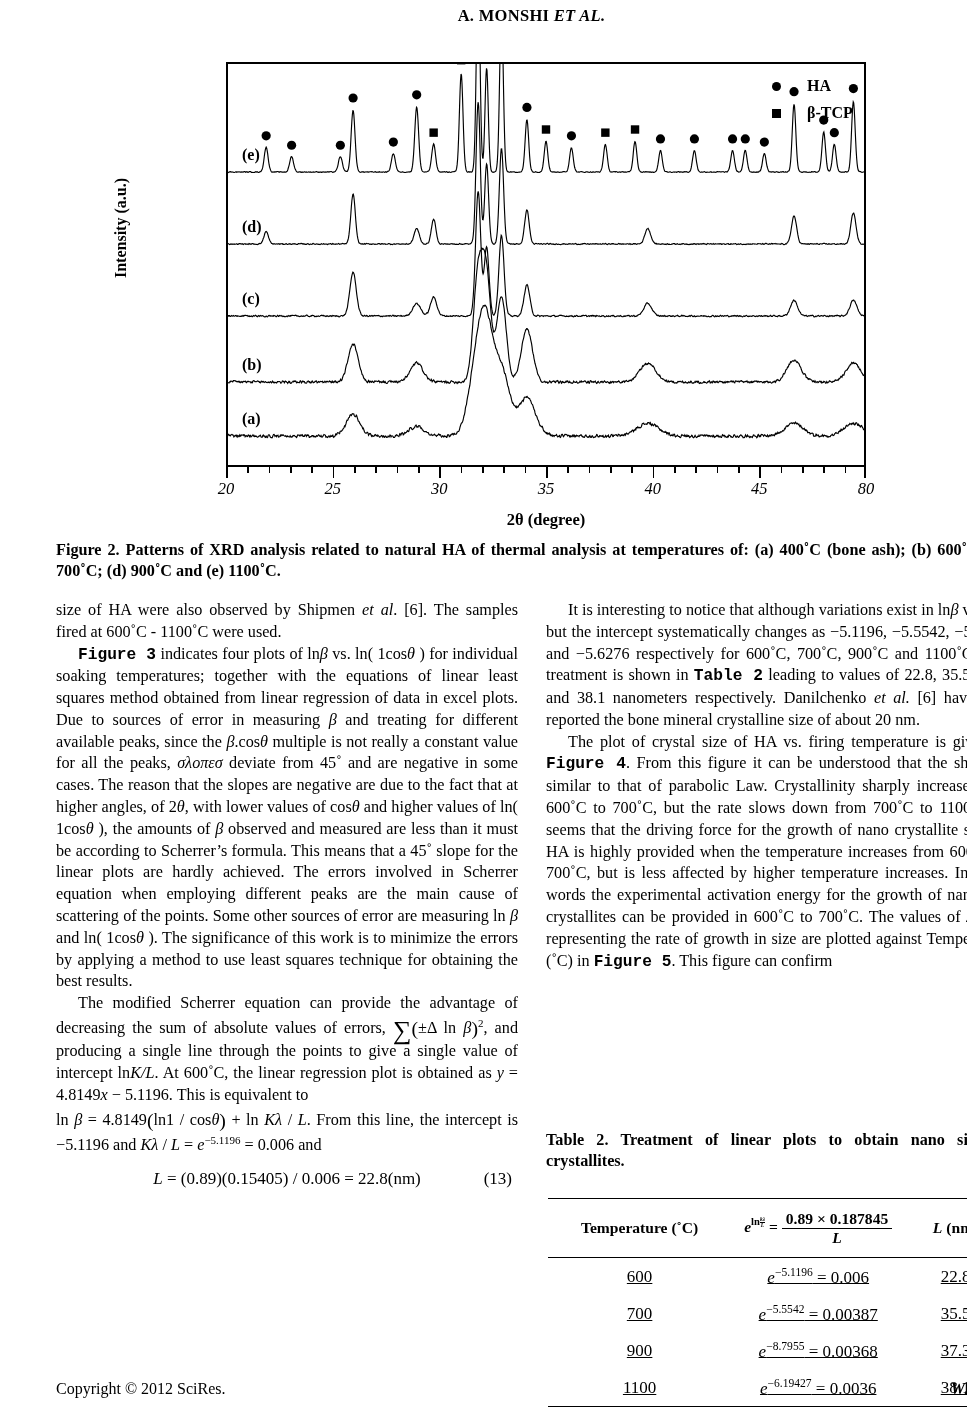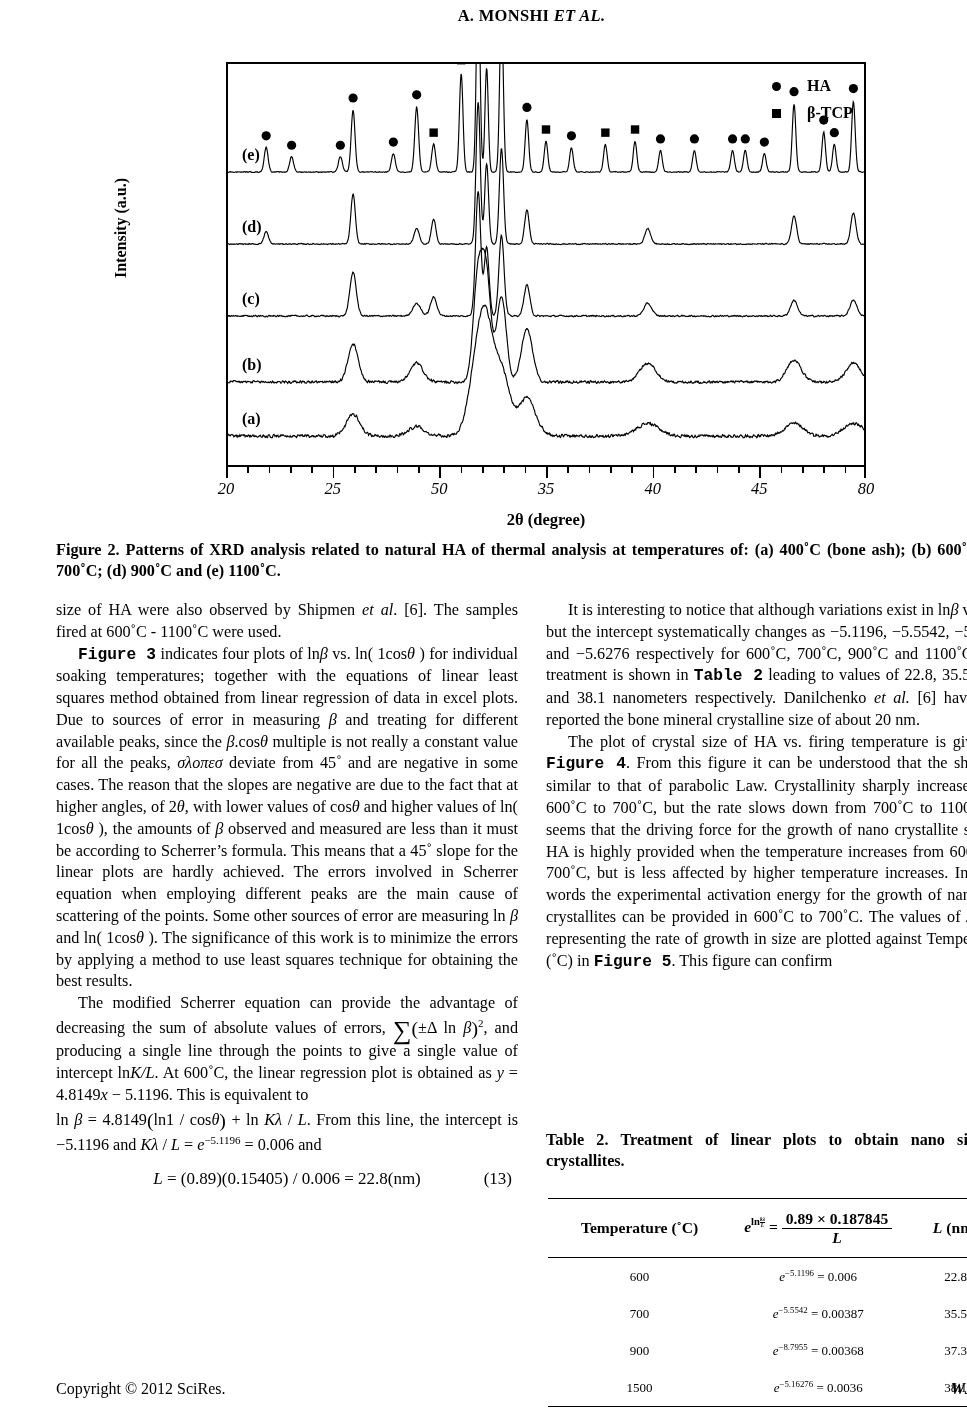--- a/index.html
+++ b/index.html
@@ -236,21 +236,22 @@
   }
   .tbl thead th {
     height: 58px;
     border-top: 1.6px solid #000;
     border-bottom: 1.4px solid #000;
     font-weight: bold;
     font-size: 15.6px;
   }
   .tbl tbody td {
     height: 37px;
-    font-size: 13px;
+    font-size: 17px;
+    text-decoration: underline;
   }
   .tbl tbody tr:last-child td {
     border-bottom: 1.6px solid #000;
   }
   .c-temp { width: 40%; }
   .c-exp  { width: 38%; }
   .c-L    { width: 22%; }
 
   .frac {
     display: inline-block;
@@ -389,21 +390,21 @@
         <div class="tk major" style="left: 533.333px;"></div>
         <div class="tk minor" style="left: 554.667px;"></div>
         <div class="tk minor" style="left: 576px;"></div>
         <div class="tk minor" style="left: 597.333px;"></div>
         <div class="tk minor" style="left: 618.667px;"></div>
         <div class="tk major" style="left: 638.4px;"></div>
       </div>
     <div class="xaxis-labels" id="xlabels">
         <span style="left: 0px;">20</span>
         <span style="left: 106.667px;">25</span>
-        <span style="left: 213.333px;">50</span>
+        <span style="left: 213.333px;">30</span>
         <span style="left: 320px;">35</span>
         <span style="left: 426.667px;">40</span>
         <span style="left: 533.333px;">45</span>
         <span style="left: 640px;">80</span>
       </div>
     <div class="xtitle">2θ (degree)</div>
   </div>
 
   <div class="fig-caption">Figure 2. Patterns of XRD analysis related to natural HA of thermal analysis at temperatures of: (a) 400˚C (bone ash); (b) 600˚C; (c) 700˚C; (d) 900˚C and (e) 1100˚C.</div>
 
@@ -452,22 +453,22 @@
           <td class="c-temp">700</td>
           <td class="c-exp"><span class="mi">e</span><sup class="s">−5.5542</sup><span> = 0.00387</span></td>
           <td class="c-L">35.5</td>
         </tr>
         <tr>
           <td class="c-temp">900</td>
           <td class="c-exp"><span class="mi">e</span><sup class="s">−8.7955</sup><span> = 0.00368</span></td>
           <td class="c-L">37.3</td>
         </tr>
         <tr>
-          <td class="c-temp">1500</td>
-          <td class="c-exp"><span class="mi">e</span><sup class="s">−5.16276</sup><span> = 0.0036</span></td>
+          <td class="c-temp">1100</td>
+          <td class="c-exp"><span class="mi">e</span><sup class="s">−6.19427</sup><span> = 0.0036</span></td>
           <td class="c-L">38.1</td>
         </tr>
       </tbody>
   </table>
 
   <div class="footer">
     <span>Copyright © 2012 SciRes.</span>
     <span class="right">WJNSE</span>
   </div>
 

